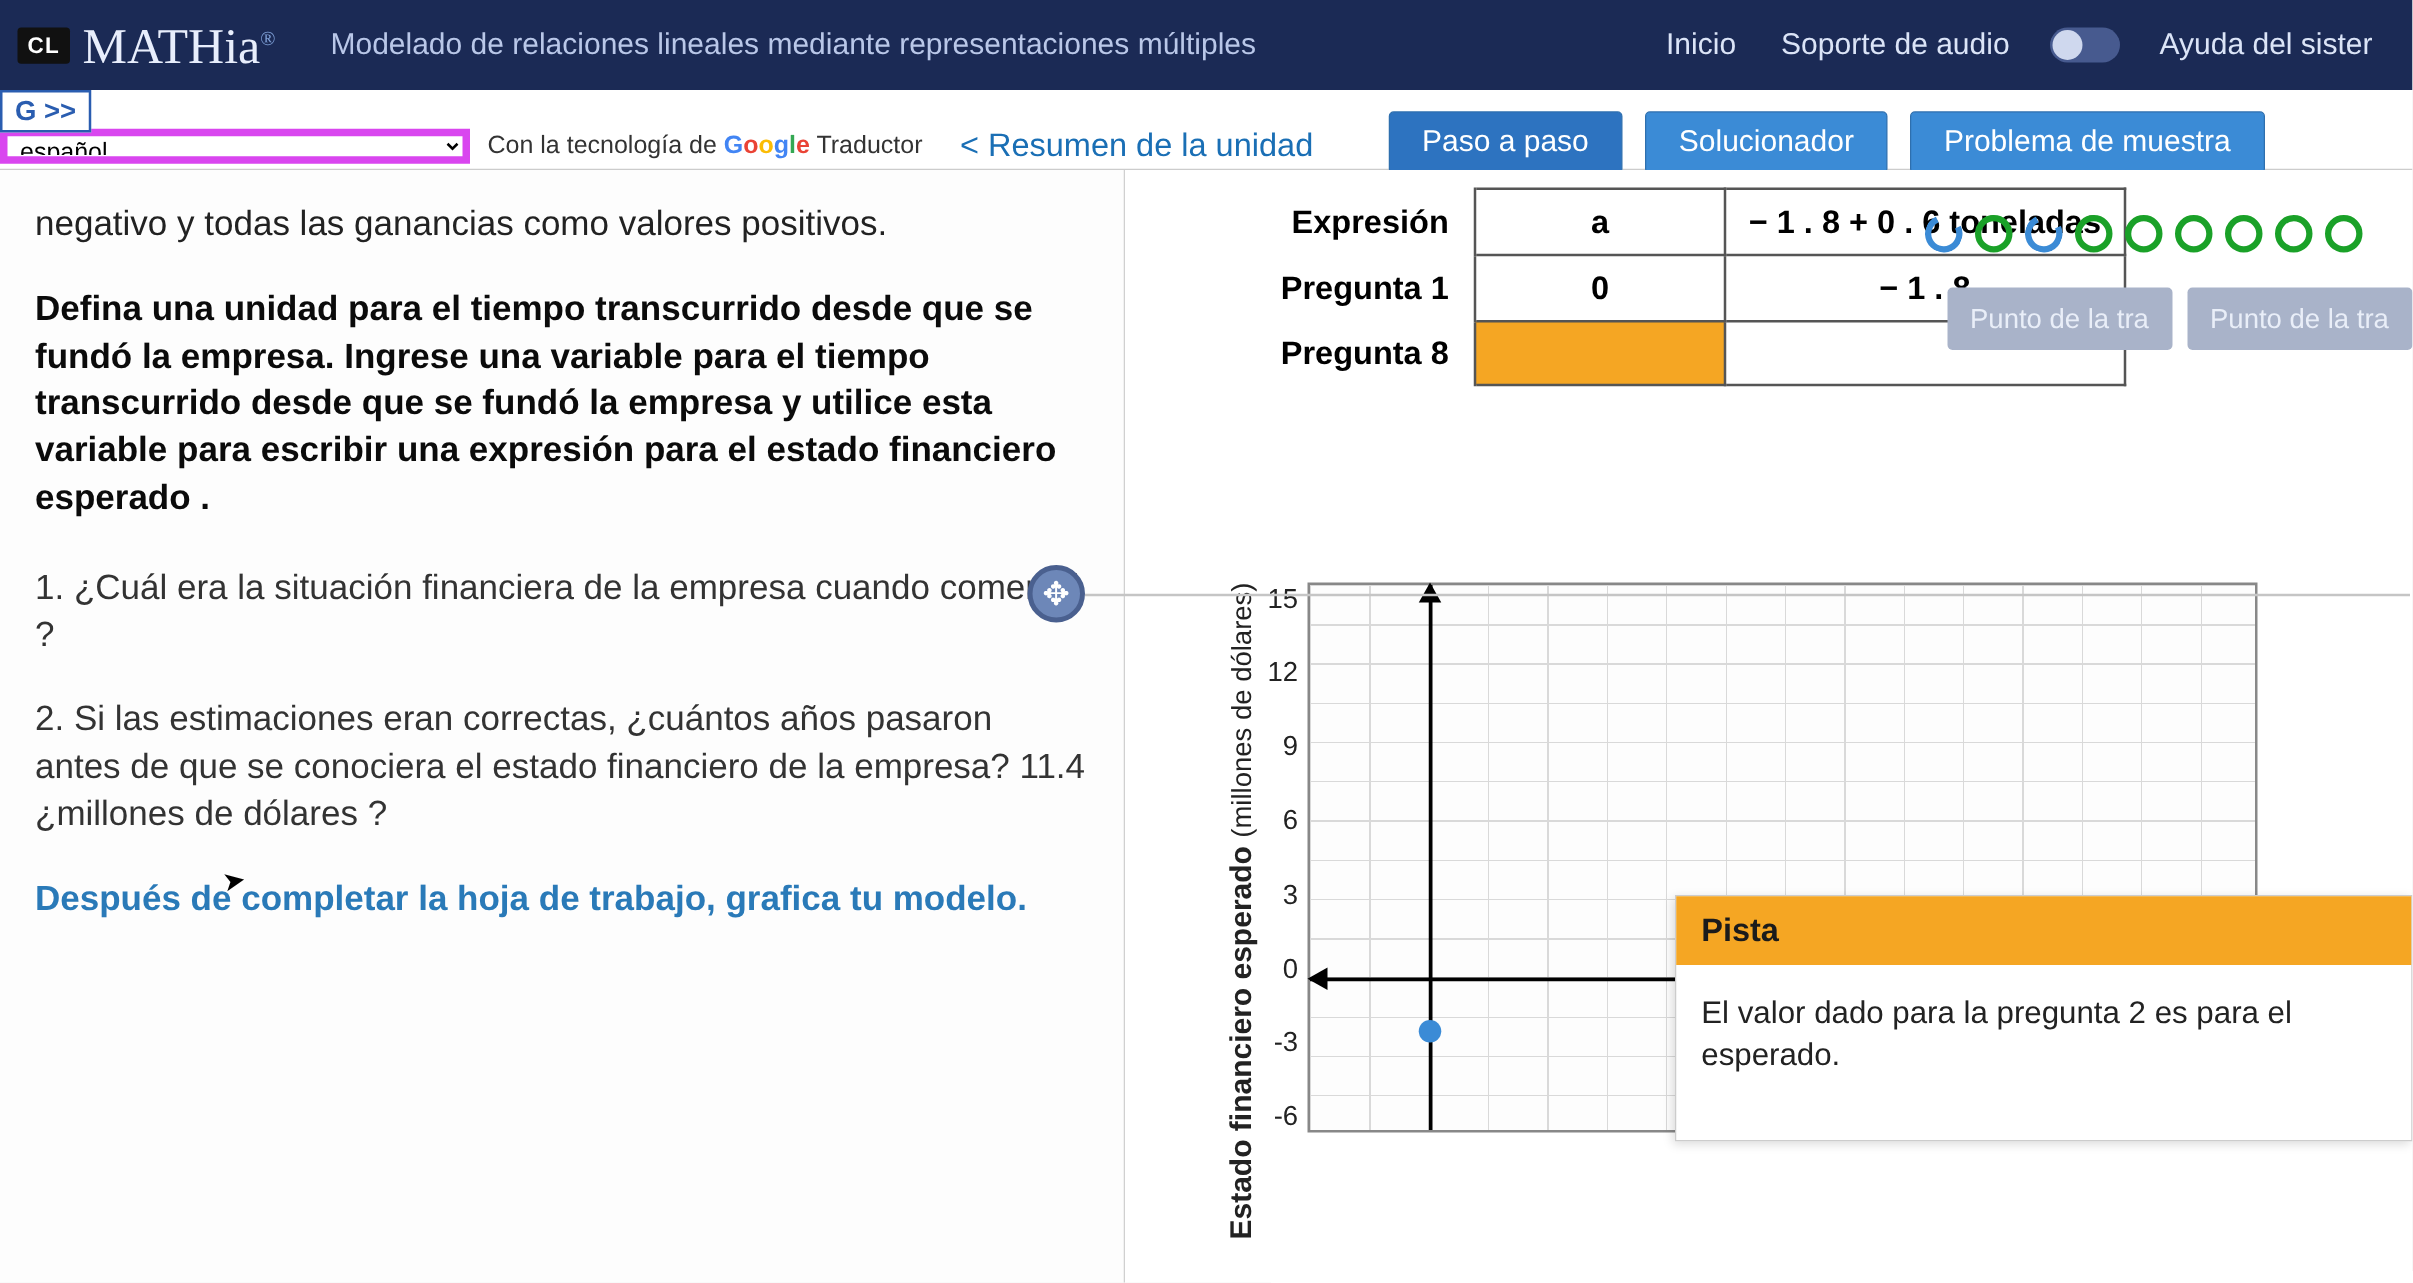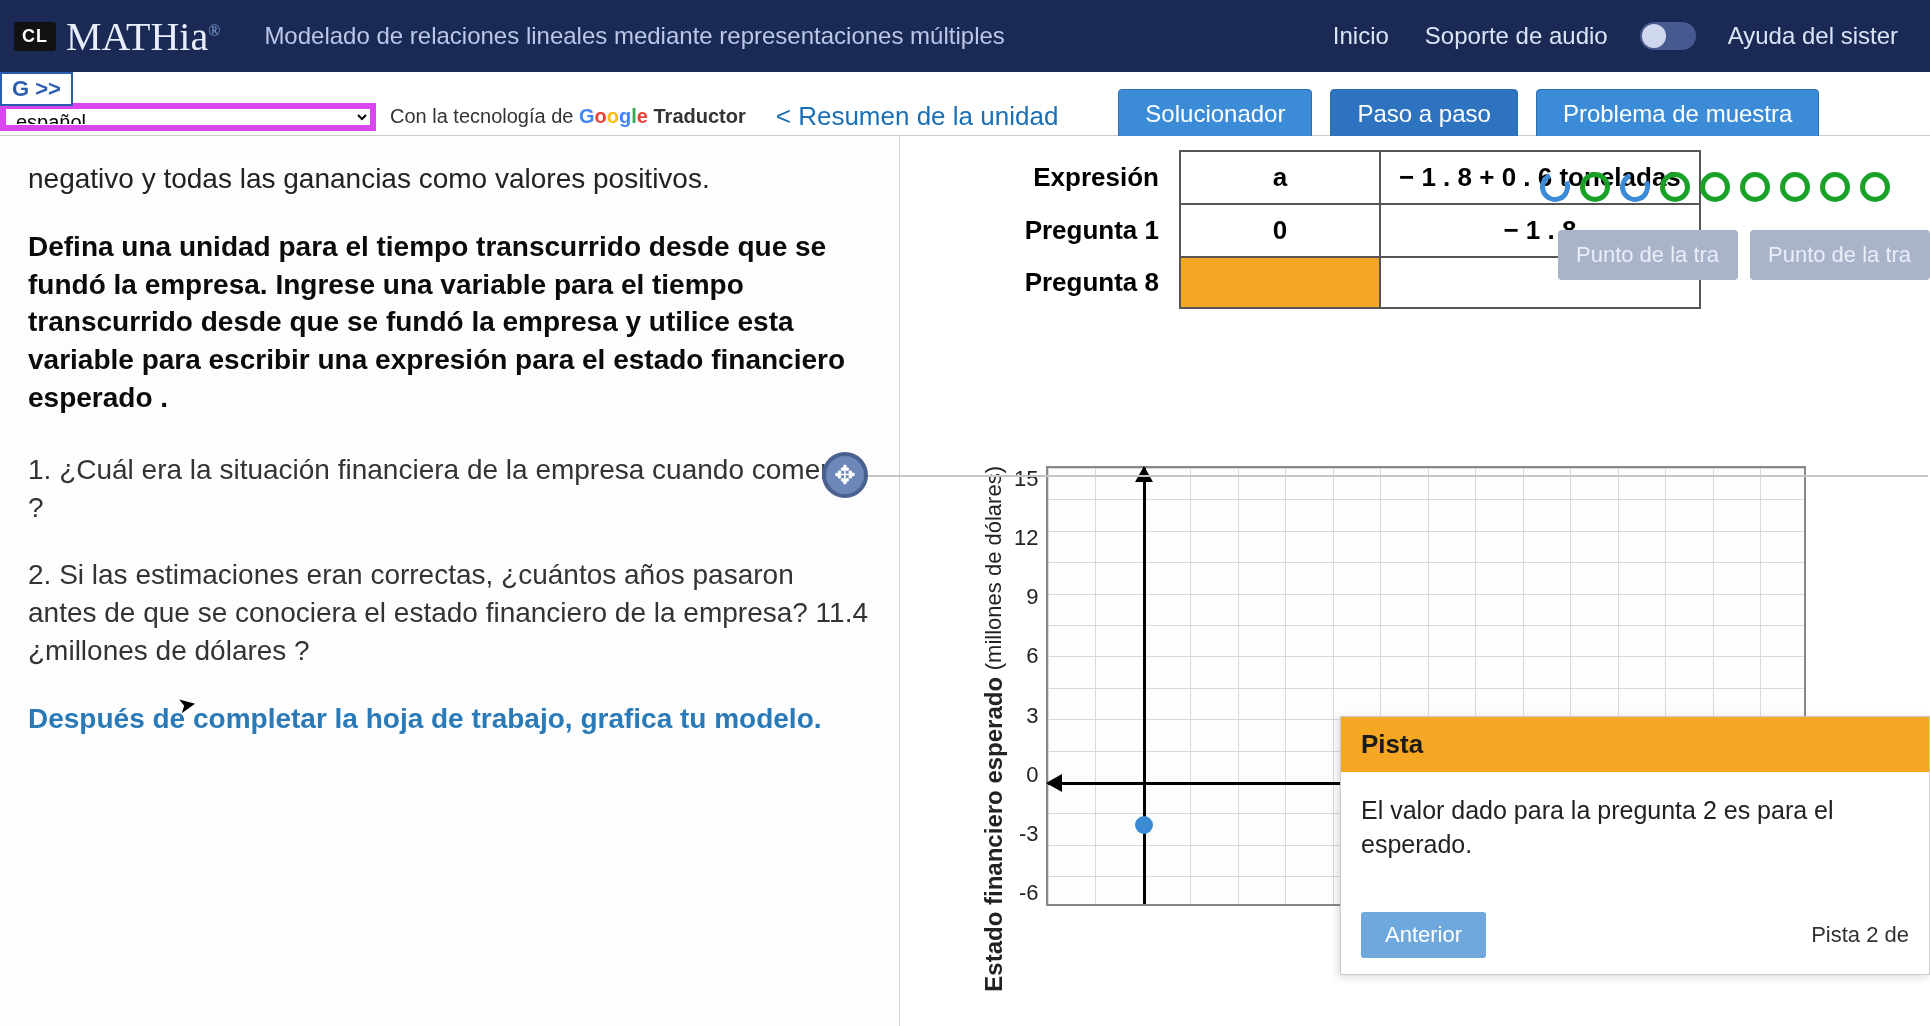--- a/index.html
+++ b/index.html
@@ -97,21 +97,21 @@
   .gtext {
     margin-left: 14px;
     margin-top: 26px;
     font-size: 20px;
     color: #333;
   }
   .gtext .g-blue  { color:#4285F4; font-weight:600;}
   .gtext .g-red   { color:#EA4335; font-weight:600;}
   .gtext .g-yel   { color:#FBBC05; font-weight:600;}
   .gtext .g-green { color:#34A853; font-weight:600;}
-  .gtext strong.tr { color:#333; font-weight:700; }
+  .gtext strong.tr { color:#333; font-weight:400; }
   .resumen {
     margin-left: 30px;
     margin-top: 26px;
     font-size: 26px;
     color: #1a6fb5;
     cursor: pointer;
   }
   .btnrow {
     margin-left: 60px;
     margin-top: 20px;
@@ -379,22 +379,22 @@
   <div class="gbadge">G &gt;&gt;</div>
   <select class="lang-select">
     <option>español</option>
   </select>
   <span class="gtext">
     <span>Con la tecnología de </span><span class="g-blue">G</span><span class="g-red">o</span><span class="g-yel">o</span><span class="g-blue">g</span><span class="g-green">l</span><span class="g-red">e</span>
     <strong class="tr">Traductor</strong>
   </span>
   <span class="resumen">&lt; Resumen de la unidad</span>
   <div class="btnrow">
+    <button class="bluebtn active">Paso a paso</button>
     <button class="bluebtn">Solucionador</button>
-    <button class="bluebtn active">Paso a paso</button>
     <button class="bluebtn">Problema de muestra</button>
   </div>
 </div>
 
 <div class="main">
 
   <div class="leftpane">
     <div class="top-frag">negativo y todas las ganancias como valores positivos.</div>
     <div class="bold-instr">Defina una unidad para el tiempo transcurrido desde que se fundó la empresa. Ingrese una variable para el tiempo transcurrido desde que se fundó la empresa y utilice esta variable para escribir una expresión para el estado financiero esperado .</div>
     <div class="q">1.  ¿Cuál era la situación financiera de la empresa cuando comenzó ?</div>
@@ -461,24 +461,20 @@
       <div class="plot">
         <div class="xaxis"></div>
         <div class="yaxis"></div>
         <div class="datapoint"></div>
       </div>
     </div>
 
     <div class="hint">
       <div class="hhdr">Pista</div>
       <div class="hbody">El valor dado para la pregunta 2 es para el esperado.</div>
-      <div class="hfoot">
-        <button class="prev">Anterior</button>
-        <span class="counter">Pista 2 de</span>
-      </div>
     </div>
 
   </div>
 </div>
 
 <div class="divider-line"></div>
 <div class="draghandle">
   <span>✥</span>
 </div>
 

